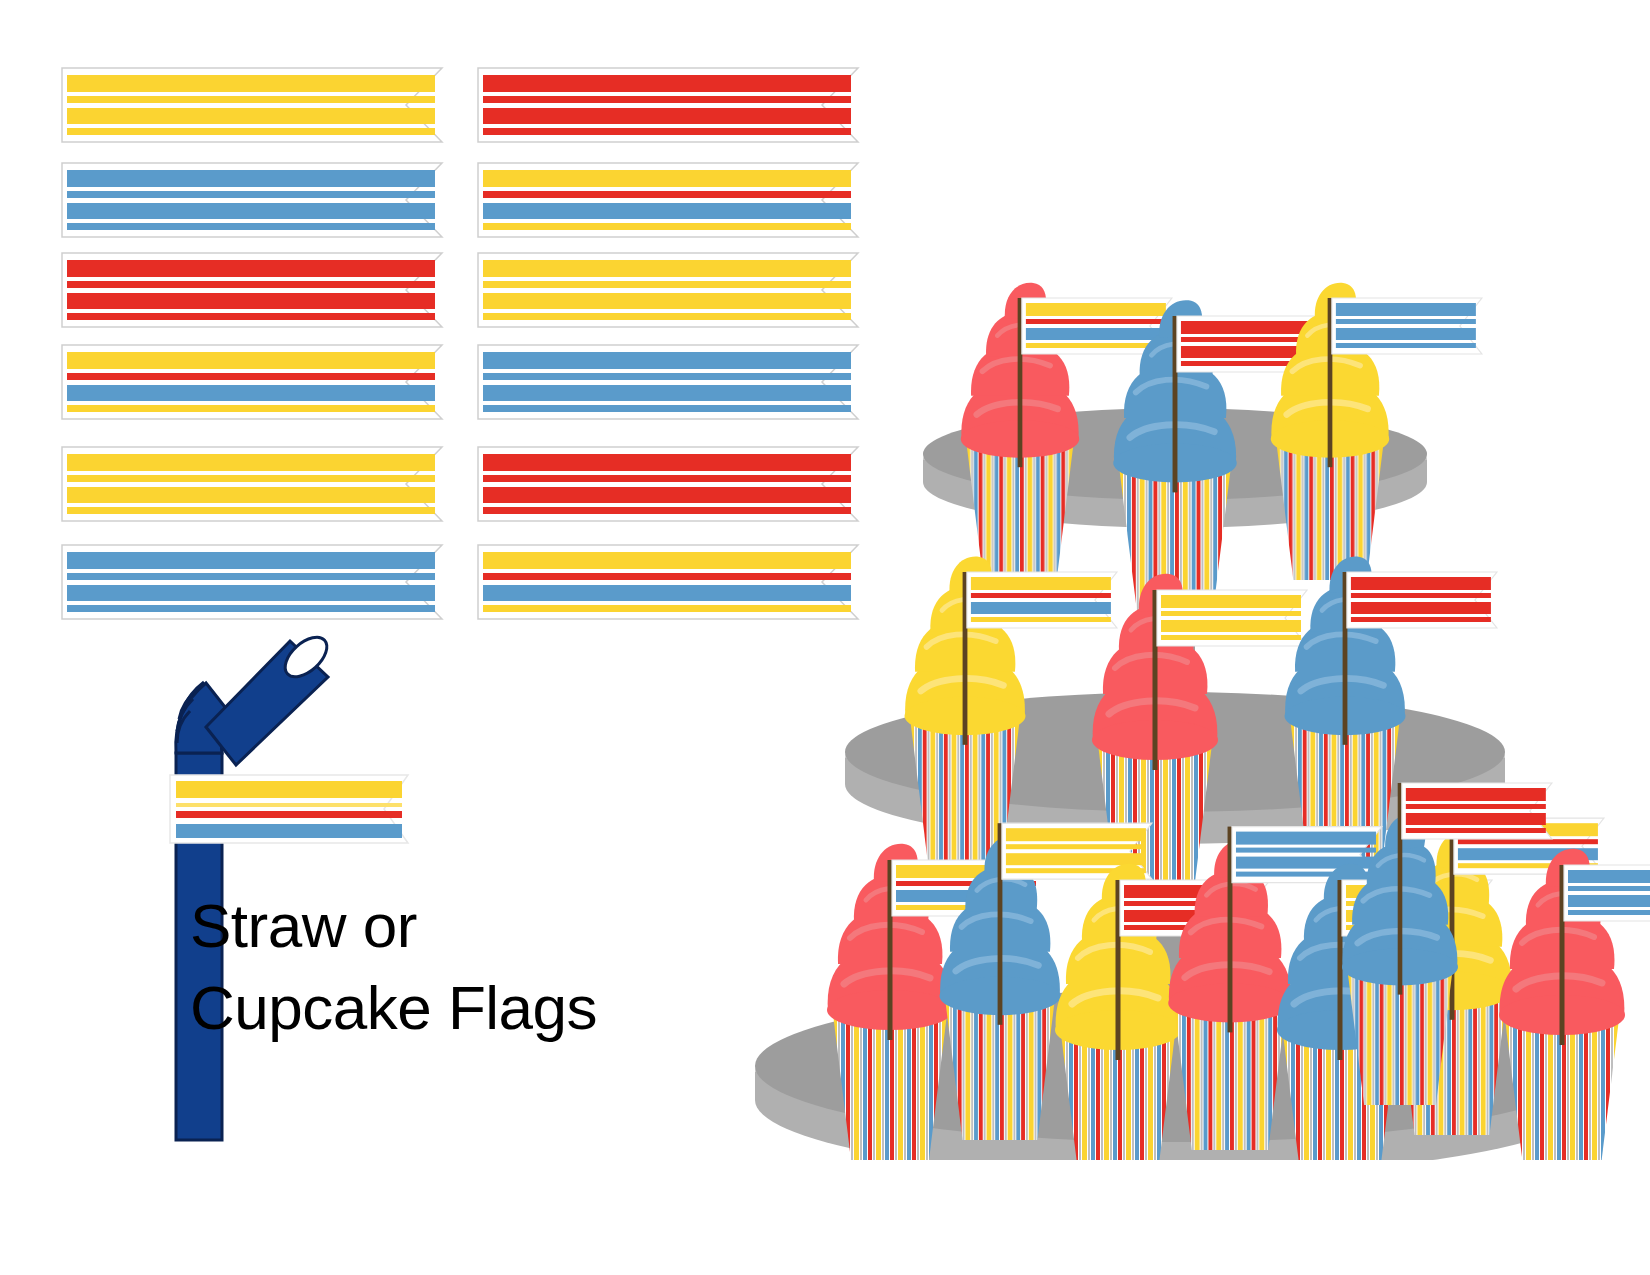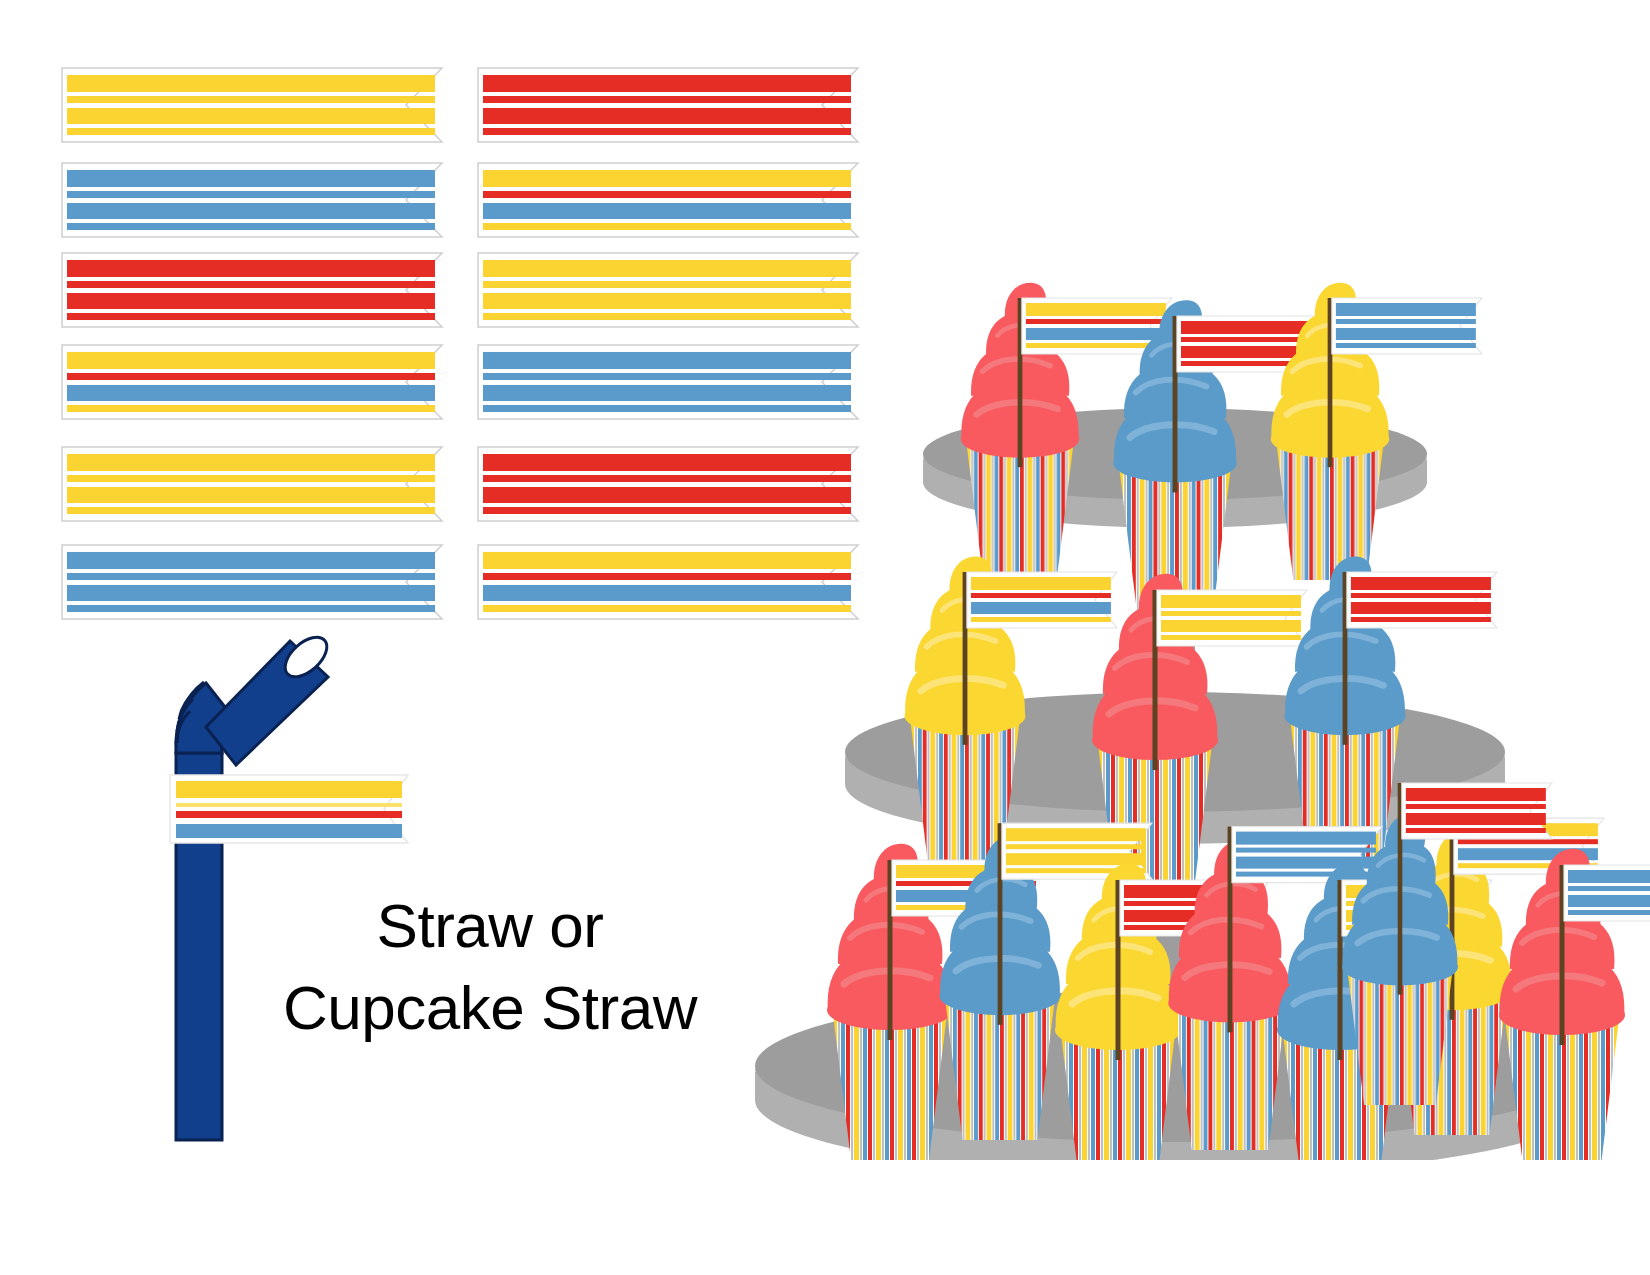--- a/index.html
+++ b/index.html
@@ -21,21 +21,20 @@
   .flag-svg   { display: block; }
 
   
   .straw-block { position: absolute; left: 150px; top: 625px; width: 300px; height: 540px; }
 
   
   .caption {
     position: absolute;
     left: 190px; top: 885px;
     width: 600px;
-    text-align: center;
     font-family: "Liberation Sans", sans-serif;
     font-size: 62px;
     line-height: 1.32;
     color: #000000;
     font-weight: 400;
     letter-spacing: -0.5px;
   }
   .caption .line { display: block; white-space: nowrap; }
 
   
@@ -162,21 +161,21 @@
         <rect x="6" y="6" width="226" height="17" fill="#FBD431"></rect>
         <rect x="6" y="28" width="226" height="4" fill="#FDE06A"></rect>
         <rect x="6" y="36" width="226" height="7" fill="#E62D25"></rect>
         <rect x="6" y="49" width="226" height="14" fill="#5A9BCB"></rect>
       </g>
     </svg>
   </div>
 
   <div class="caption">
     <span class="line">Straw or</span>
-    <span class="line">Cupcake Straw</span>
+    <span class="line">Cupcake Flags</span>
   </div>
 
   <div class="stand-block">
     <svg width="950" height="1000" viewBox="0 0 950 1000" xmlns="http://www.w3.org/2000/svg">
       <defs>
 
         <pattern id="wrapPat" width="22" height="10" patternUnits="userSpaceOnUse">
           <rect x="0" y="0" width="22" height="10" fill="#FFFFFF"></rect>
           <rect x="0" y="0" width="4" height="10" fill="#E62D25"></rect>
           <rect x="5" y="0" width="2" height="10" fill="#BFBFBF"></rect>

